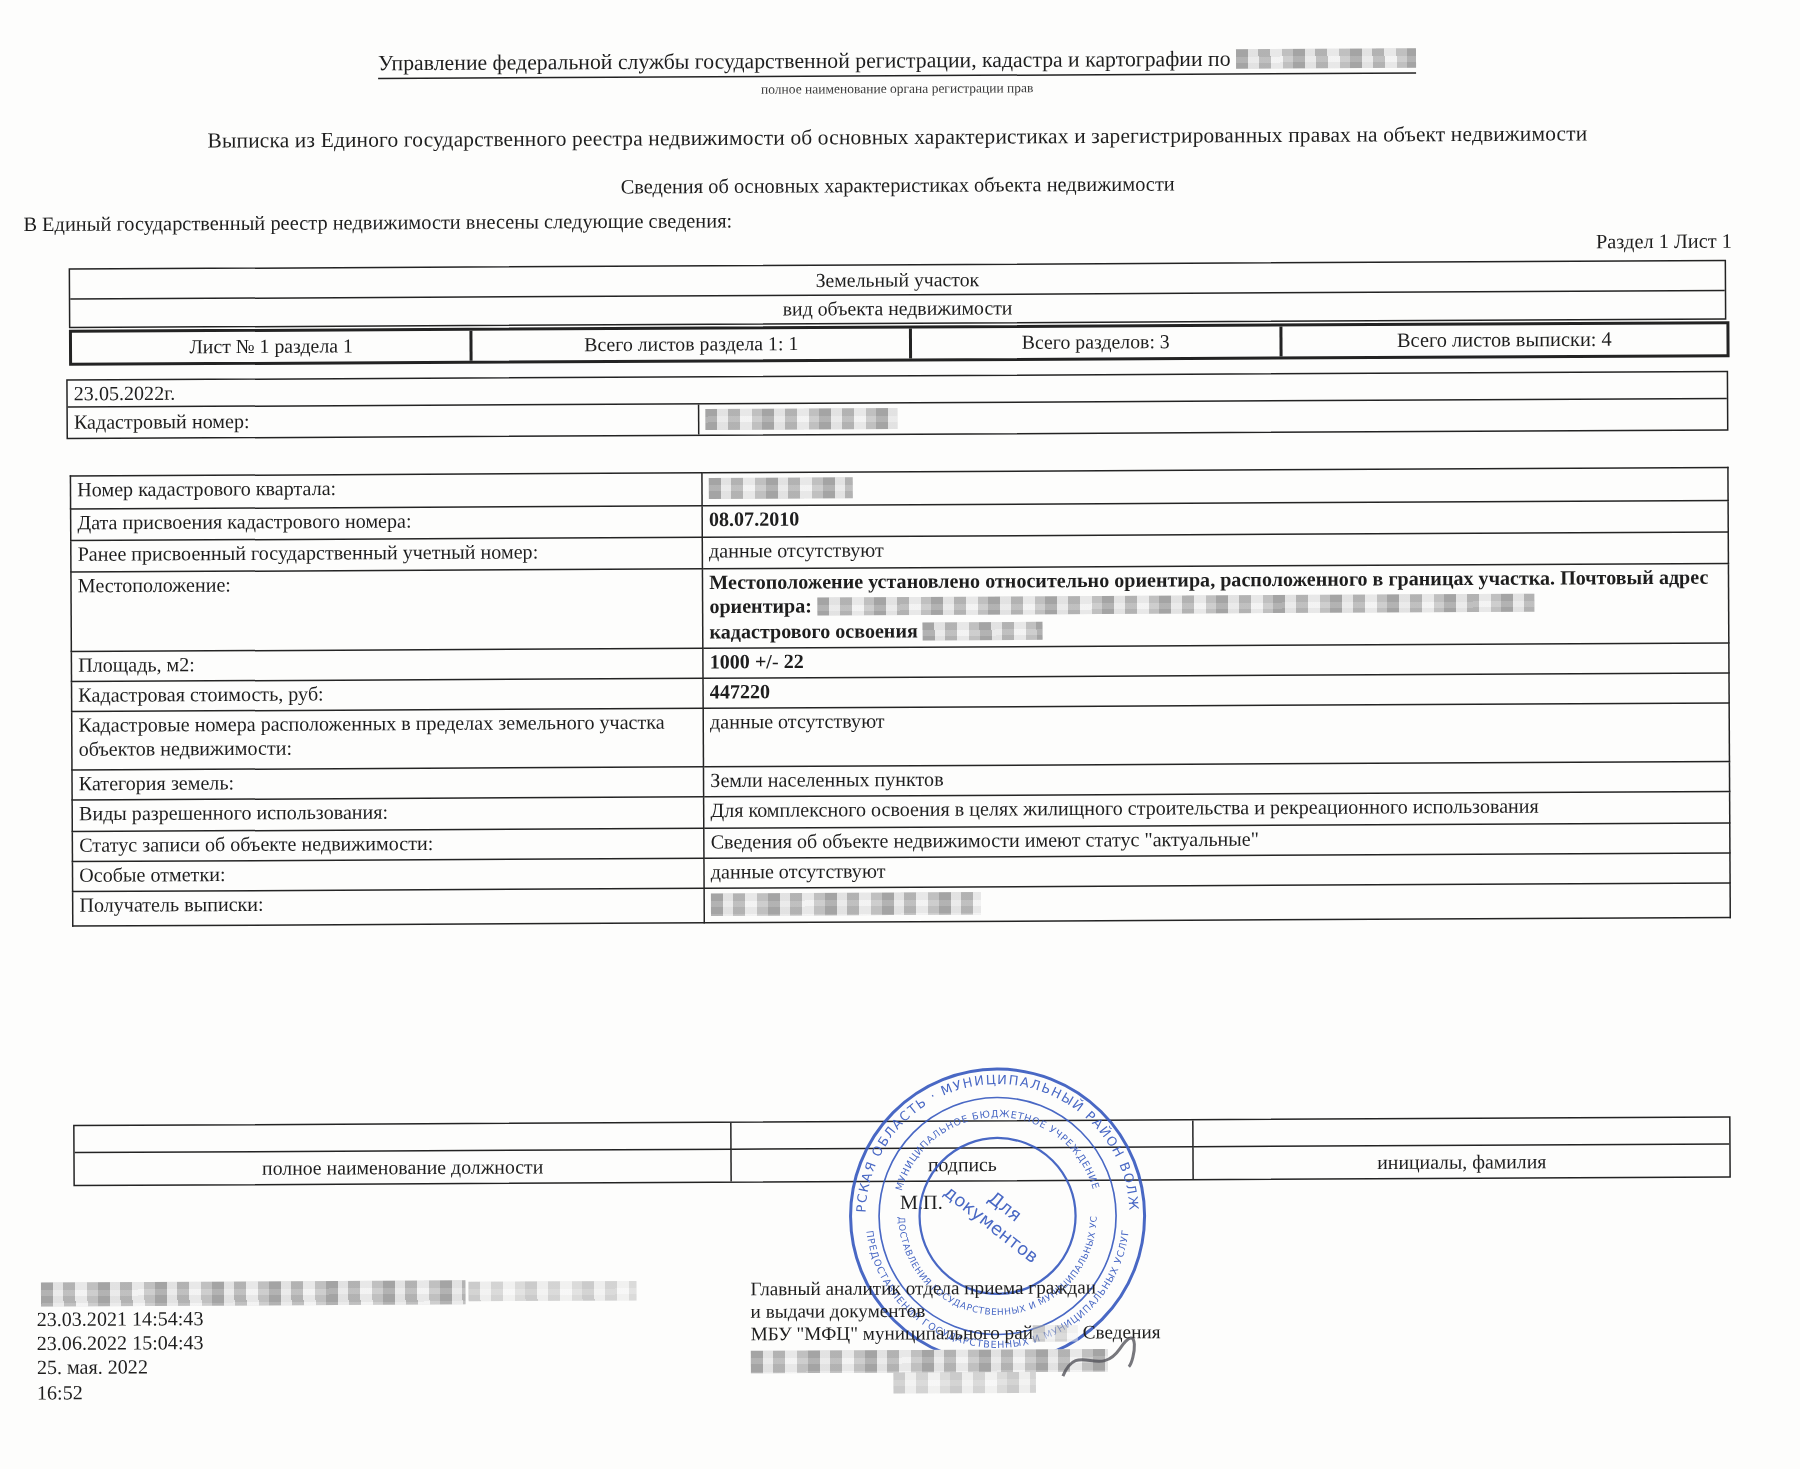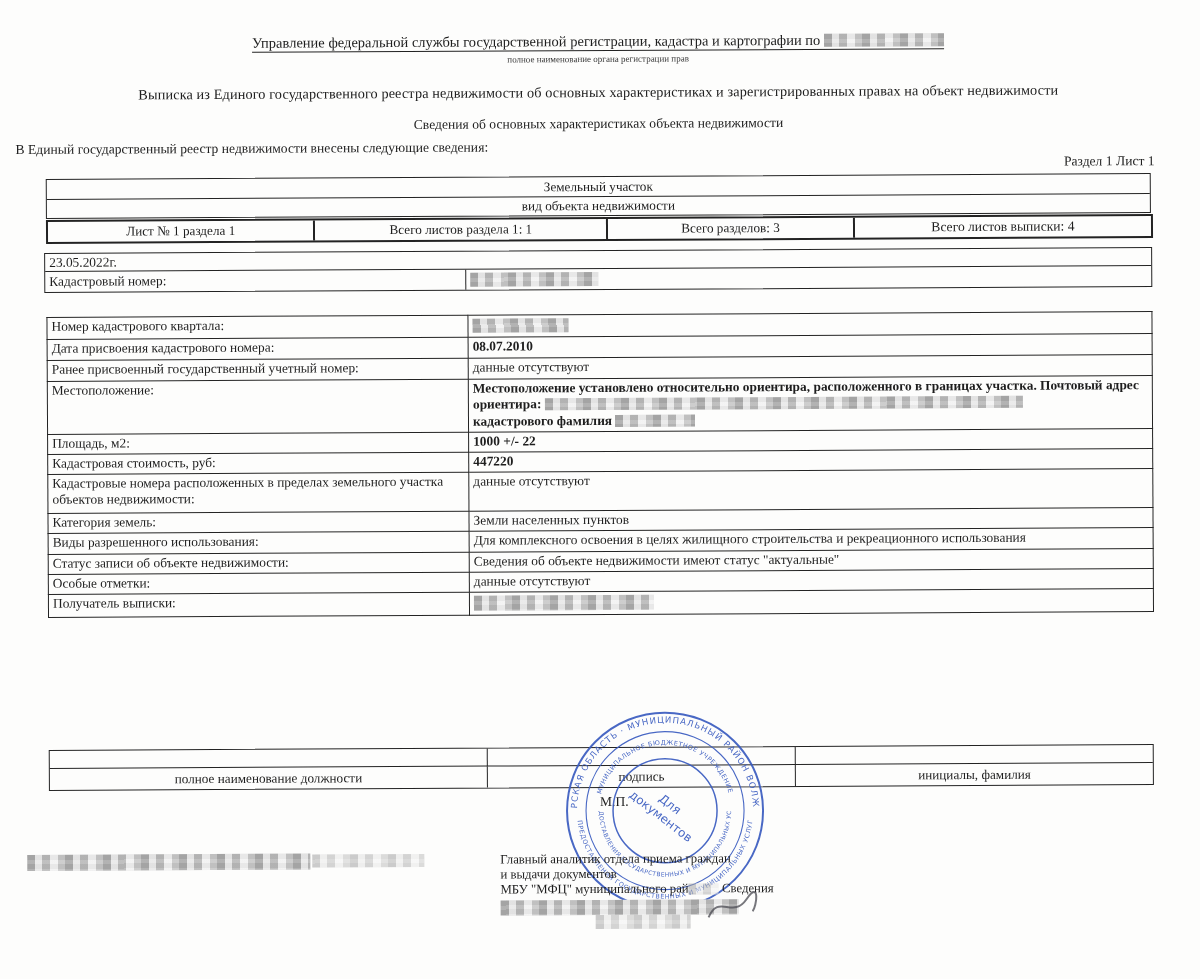--- a/index.html
+++ b/index.html
@@ -121,21 +121,21 @@
     </tr>
     <tr style="height:21px;">
       <td class="lab">Ранее присвоенный государственный учетный номер:</td>
       <td>данные отсутствуют</td>
     </tr>
     <tr style="height:49px;">
       <td class="lab">Местоположение:</td>
       <td>
         <span class="b">Местоположение установлено относительно ориентира, расположенного в границах участка. Почтовый адрес ориентира:</span>
         <span class="rx" style="width:478px;height:12px;"></span><br>
-        <span class="b">кадастрового фамилия</span>
+        <span class="b">кадастрового освоения</span>
         <span class="rx" style="width:80px;height:12px;"></span>
       </td>
     </tr>
     <tr style="height:20px;">
       <td class="lab">Площадь, м2:</td>
       <td class="b">1000 +/- 22</td>
     </tr>
     <tr style="height:20px;">
       <td class="lab">Кадастровая стоимость, руб:</td>
       <td class="b">447220</td>
@@ -207,20 +207,26 @@
       <textPath href="#arcBotI" startOffset="50%" text-anchor="middle">ПРЕДОСТАВЛЕНИЯ ГОСУДАРСТВЕННЫХ И МУНИЦИПАЛЬНЫХ УСЛУГ</textPath>
     </text>
     <g transform="rotate(38)" fill="#3a5cc0" font-size="12" text-anchor="middle">
       <text y="-4">Для</text>
       <text y="11">документов</text>
     </g>
   </svg>
 
   <span class="abs rx f-left-bar1"></span>
   <span class="abs rx lite f-left-bar2"></span>
+  <div class="abs timestamps">
+    <div>23.03.2021 14:54:43</div>
+    <div>23.06.2022 15:04:43</div>
+    <div>25. мая. 2022</div>
+    <div>16:52</div>
+  </div>
 
   <div class="abs official">
     <div>Главный аналитик отдела приема граждан</div>
     <div>и выдачи документов</div>
     <div>
       <span>МБУ "МФЦ" муниципального рай</span><span class="rx lite" style="width:30px;height:11px;"></span>
       <span>Сведения</span>
     </div>
   </div>
   <span class="abs rx stamps-bar"></span>

